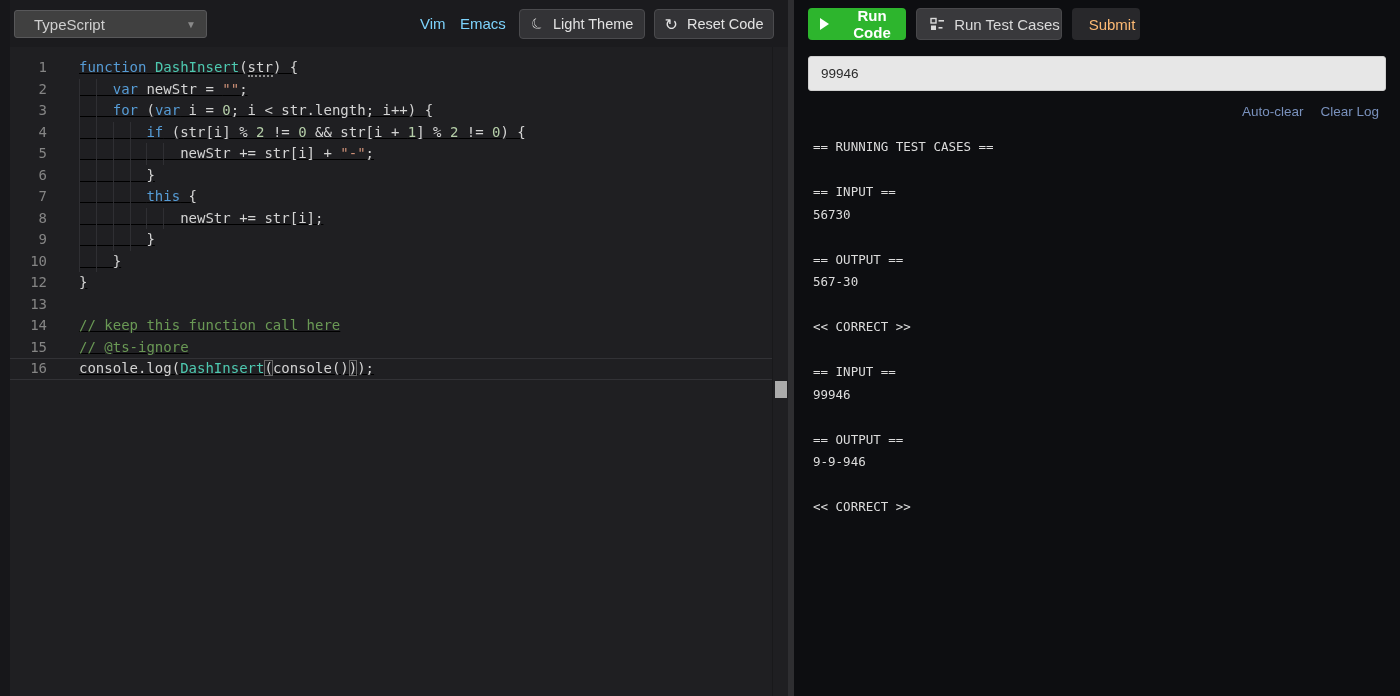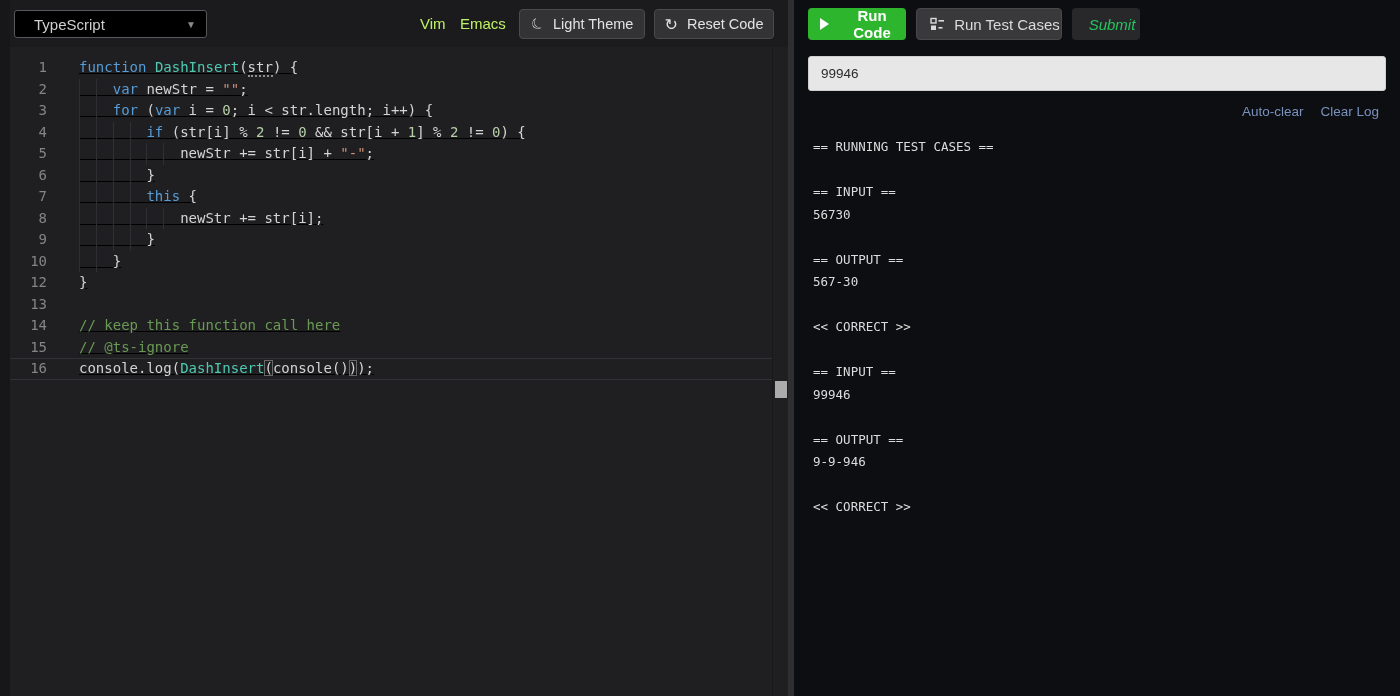--- a/index.html
+++ b/index.html
@@ -2,25 +2,25 @@
 <html><head>
 <meta charset="utf-8">
 <style>
   * { margin:0; padding:0; box-sizing:border-box; }
   html,body { width:1400px; height:696px; overflow:hidden; background:#17171a; font-family:"Liberation Sans", sans-serif; }
 
   
   .left-panel { position:absolute; left:10px; top:0; width:778px; height:696px; background:#1f1f22; }
   .left-topbar { position:relative; height:47px; background:#1b1b1e; }
 
-  .lang-select { position:absolute; left:4px; top:10px; width:193px; height:28px; background:#000000; border:1px solid #58585a; border-radius:3px; display:flex; align-items:center; padding:0 10px 0 19px; cursor:pointer; }
+  .lang-select { position:absolute; left:4px; top:10px; width:193px; height:28px; background:#404040; border:1px solid #58585a; border-radius:3px; display:flex; align-items:center; padding:0 10px 0 19px; cursor:pointer; }
   .lang-select .lbl { color:#cfcfcf; font-size:15px; flex:1; }
   .lang-select .caret { color:#8a8a8a; font-size:10px; }
 
-  .kb-link { position:absolute; top:15px; color:#bef264; font-size:15px; cursor:pointer; }
+  .kb-link { position:absolute; top:15px; color:#7dd3fc; font-size:15px; cursor:pointer; }
   .kb-vim { left:410px; }
   .kb-emacs { left:450px; }
 
   .tb-btn { position:absolute; top:9px; height:30px; background:#333336; border:1px solid #4b4b4e; border-radius:4px; color:#e2e2e2; font-size:14.5px; display:flex; align-items:center; justify-content:center; gap:9px; cursor:pointer; font-family:"Liberation Sans", sans-serif; }
   .btn-light { left:509px; width:126px; }
   .btn-reset { left:644px; width:120px; }
   .moon { display:inline-block; transform:rotate(-28deg); font-size:15px; color:#e2e2e2; }
   .reseticon { font-size:16px; color:#e2e2e2; }
 
   
@@ -46,21 +46,21 @@
 
   
   .divider { position:absolute; left:788px; top:0; width:6px; height:696px; background:#2e2e31; cursor:col-resize; }
 
   
   .right-panel { position:absolute; left:794px; top:0; width:606px; height:696px; background:#0d0e11; }
 
   .rt-btn { position:absolute; top:8px; height:32px; border-radius:4px; font-size:15px; display:flex; align-items:center; justify-content:center; gap:9px; cursor:pointer; font-family:"Liberation Sans", sans-serif; border:none;padding-left:12px; }
   .btn-run { left:14px; width:98px; background:#2db52d; color:#ffffff; font-weight:bold; }
   .btn-tests { left:122px; width:146px; background:#39393c; border:1px solid #48484b; color:#dadada; }
-  .btn-submit { left:278px; width:68px; background:#28282b; color:#22c55e; cursor:default;font-style:italic; }
+  .btn-submit { left:278px; width:68px; background:#28282b; color:#fdba74; cursor:default; }
 
   .play-tri { width:0; height:0; border-left:9px solid #ffffff; border-top:6px solid transparent; border-bottom:6px solid transparent; }
   .tests-icon { display:inline-block; }
 
   .stdin-input { position:absolute; left:14px; top:56px; width:578px; height:35px; background:#e7e7e7; border:1px solid #cfcfcf; border-radius:3px; padding:0 12px; font-size:13.5px; color:#2b2b2b; font-family:"Liberation Sans", sans-serif; }
 
   .log-links { position:absolute; top:104px; right:21px; display:flex; gap:17px; }
   .log-links span { color:#7991bd; font-size:13.5px; cursor:pointer; }
 
   .console { position:absolute; left:19px; top:136px; right:8px; font-family:"DejaVu Sans Mono","Liberation Mono",monospace; font-size:12.5px; color:#dcdcdc; }

